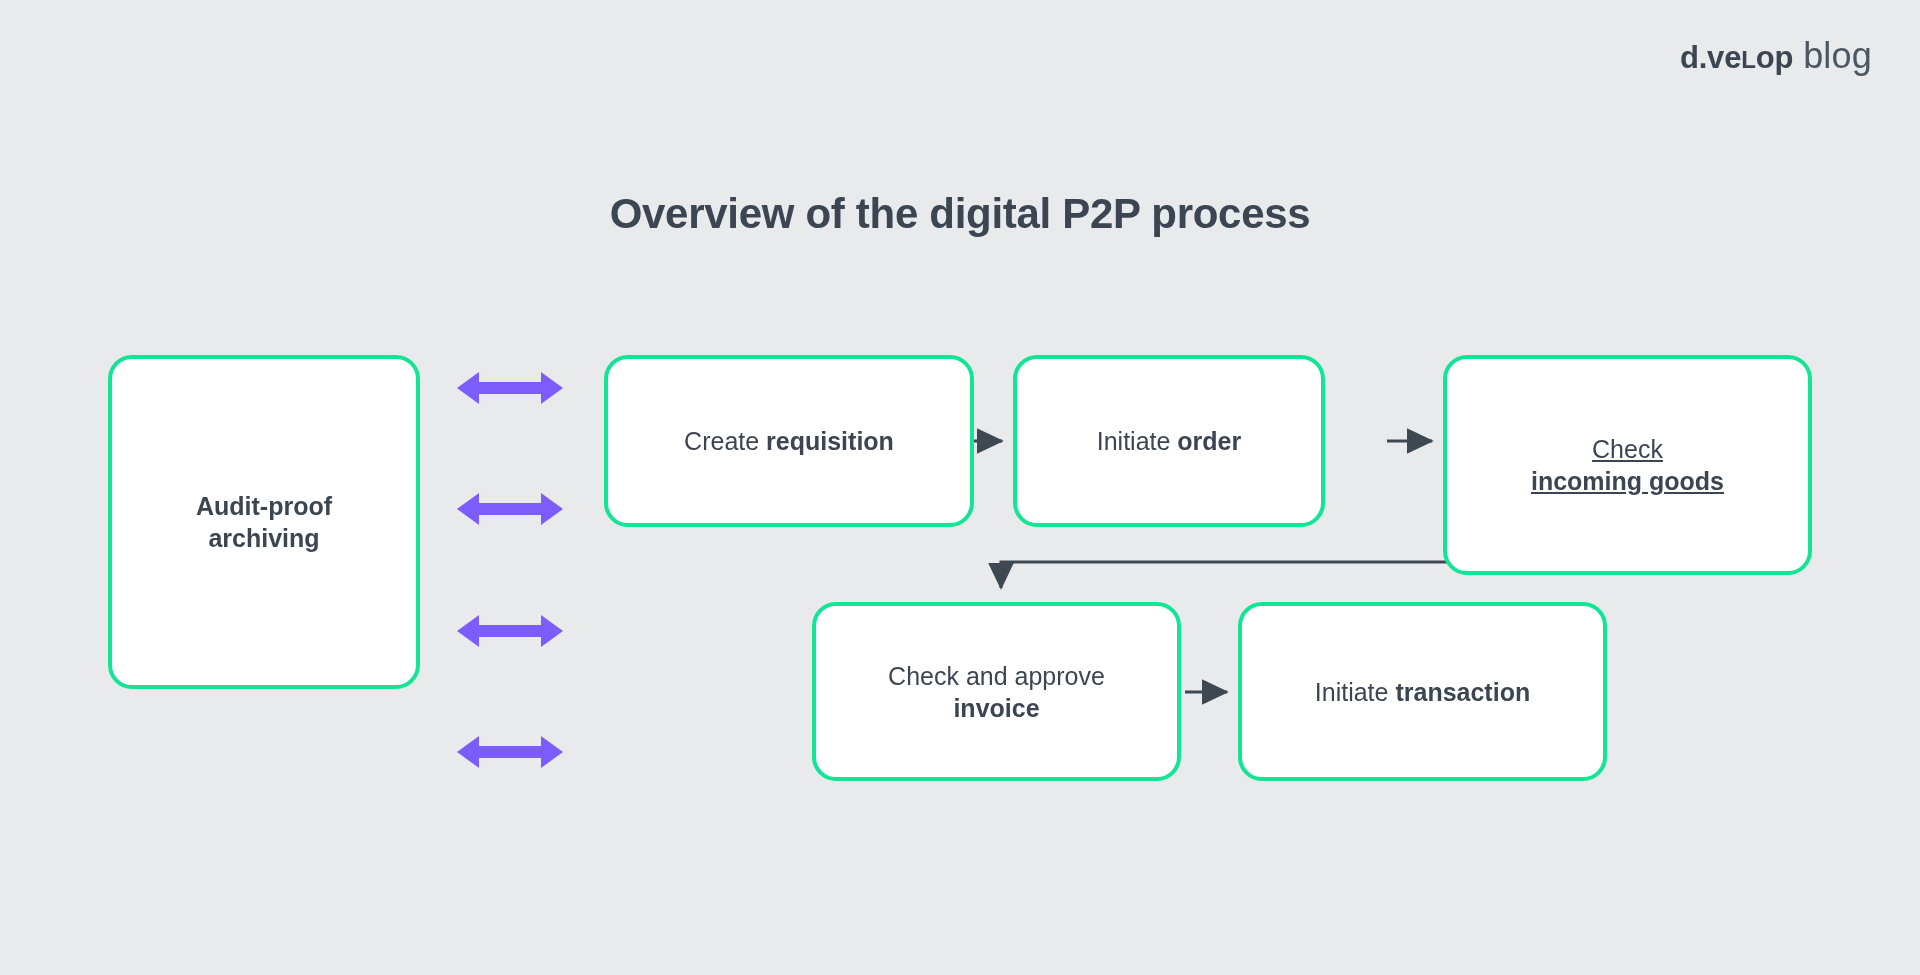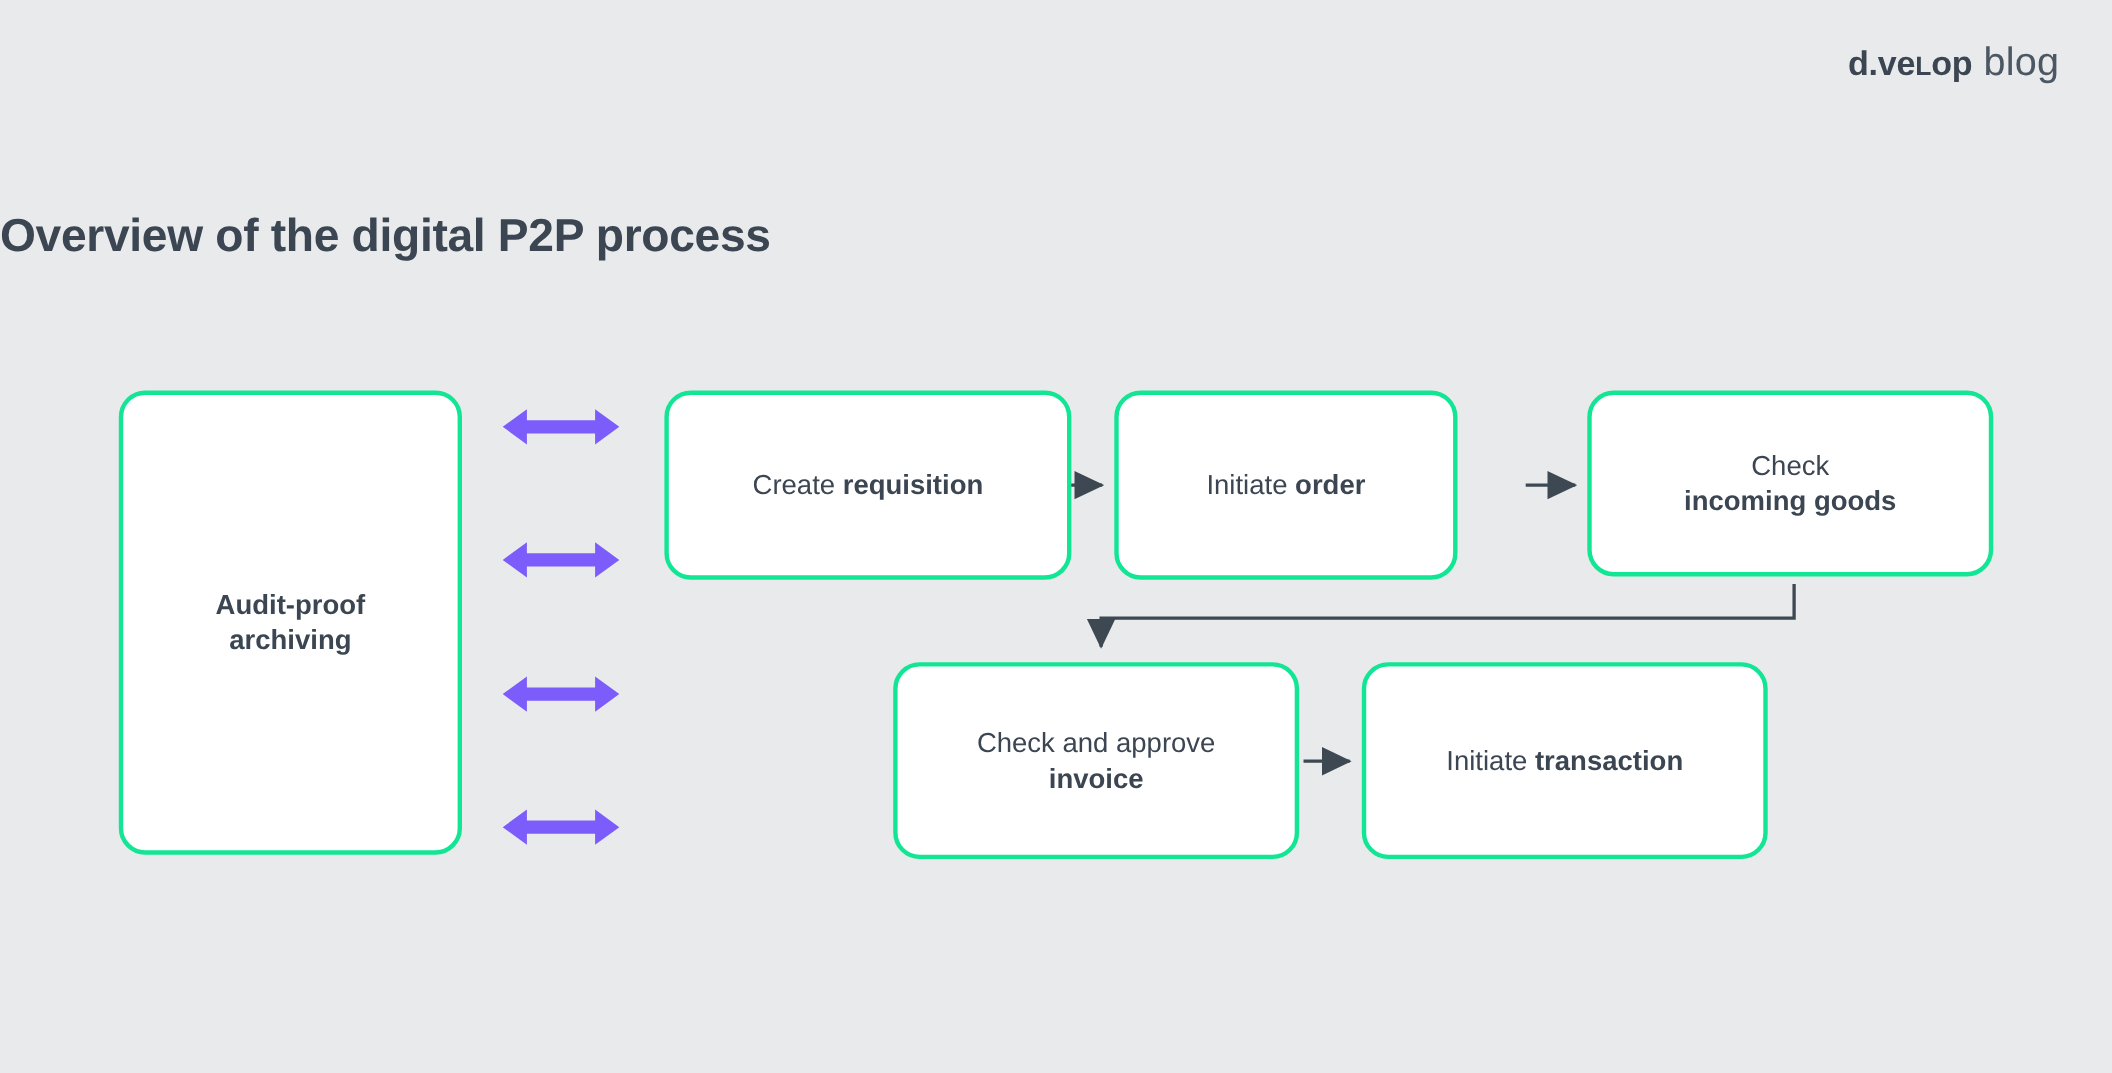--- a/index.html
+++ b/index.html
@@ -49,21 +49,21 @@
     color: #4b5763;
     letter-spacing: 0.2px;
   }
 
   
   .diagram-title {
     position: absolute;
     top: 190px;
     left: 0;
     width: 1920px;
-    text-align: left;
+    text-align: center;
     font-size: 42px;
     font-weight: 700;
     color: #3b4652;
     letter-spacing: -0.3px;
   }
 
   
   .node {
     position: absolute;
     box-sizing: border-box;
@@ -82,24 +82,24 @@
     line-height: 1.28;
     padding: 0 14px;
   }
   .node-label b {
     font-weight: 700;
   }
   .node-label.strong {
     font-weight: 700;
   }
 
-  #node-archiving   { left: 108px;  top: 355px; width: 312px; height: 422px; }
+  #node-archiving   { left: 108px;  top: 355px; width: 312px; height: 334px; }
   #node-requisition { left: 588px;  top: 355px; width: 370px; height: 172px; margin-left: 16px; }
   #node-order       { left: 1013px; top: 355px; width: 312px; height: 172px; }
-  #node-goods       { left: 1443px; top: 355px; width: 369px; height: 169px; }
+  #node-goods       { left: 1443px; top: 355px; width: 369px; height: 220px; text-decoration: underline; }
   #node-invoice     { left: 812px;  top: 602px; width: 369px; height: 179px; }
   #node-transaction { left: 1238px; top: 602px; width: 369px; height: 179px; align-items: center; }
 
   
   #connectors {
     position: absolute;
     left: 0;
     top: 0;
     width: 1920px;
     height: 975px;

